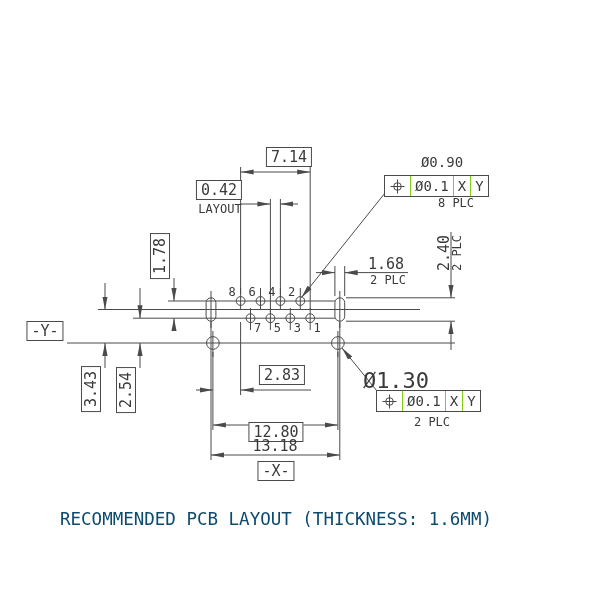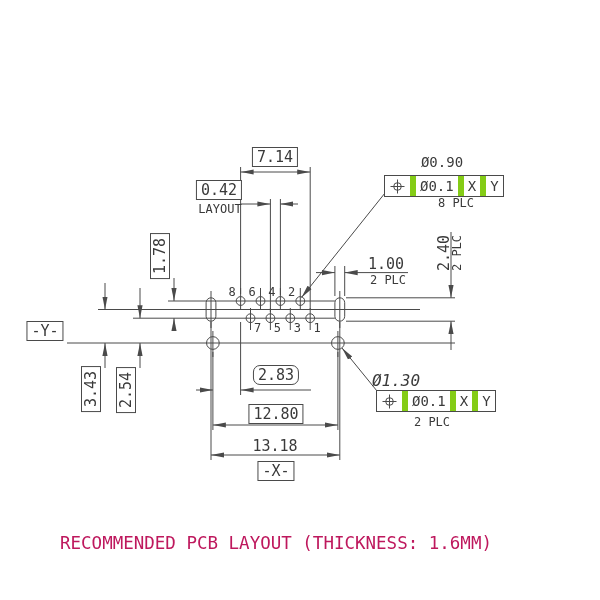--- a/index.html
+++ b/index.html
@@ -5,25 +5,25 @@
   html,body{margin:0;padding:0;background:#ffffff;}
   #canvas{position:relative;width:600px;height:600px;background:#fff;overflow:hidden;
           font-family:"DejaVu Sans Mono",monospace;color:#3a3a3a;}
   #canvas svg.geom{position:absolute;left:0;top:0;}
   .t{position:absolute;transform:translate(-50%,-50%);font-size:15px;white-space:nowrap;
      color:#3a3a3a;line-height:1.1;}
   .box{border:1px solid #4a4a4a;background:#fff;padding:0 4px;line-height:18px;}
   .rot{transform:translate(-50%,-50%) rotate(-90deg);}
   .small{font-size:12px;}
   .pin{font-size:12px;}
-  .note{position:absolute;transform:none;font-size:17.5px;white-space:nowrap;color:#be185d;margin-top:24px;}
+  .note{position:absolute;transform:none;font-size:17.5px;white-space:nowrap;color:#0c4a6e;}
   .fcf{position:absolute;display:flex;border:1px solid #4a4a4a;background:#fff;height:20px;
        align-items:stretch;}
   .fcf .cell{display:flex;align-items:center;justify-content:center;padding:0 4px;
-       font-size:14px;border-left:6px solid #84cc16;}
+       font-size:14px;border-left:1px solid #84cc16;}
   .fcf .cell:first-child{border-left:none;padding:0 5px;}
 </style>
 </head>
 <body>
 
 <div id="canvas">
 
   <svg class="geom" width="600" height="600" viewBox="0 0 600 600">
     <defs>
       <marker id="ah" viewBox="0 0 13 7" refX="13" refY="3.5" markerWidth="13" markerHeight="7" markerUnits="userSpaceOnUse" orient="auto-start-reverse">
@@ -103,31 +103,31 @@
         <circle cx="280.4" cy="301" r="4.4"></circle>
         <circle cx="300.3" cy="301" r="4.4"></circle>
         <circle cx="250.5" cy="318.2" r="4.4"></circle>
         <circle cx="270.4" cy="318.2" r="4.4"></circle>
         <circle cx="290.3" cy="318.2" r="4.4"></circle>
         <circle cx="310.2" cy="318.2" r="4.4"></circle>
       </g>
     </g>
   </svg>
 
-  <div class="t box" style="left:275px;top:157px;">7.14</div>
+  <div class="t box" style="left:289px;top:157px;">7.14</div>
   <div class="t box" style="left:219px;top:190px;">0.42</div>
   <div class="t small" style="left:220px;top:210px;">LAYOUT</div>
   <div class="t box rot" style="left:160px;top:256px;">1.78</div>
   <div class="t box rot" style="left:91px;top:389px;">3.43</div>
   <div class="t box rot" style="left:126px;top:390px;">2.54</div>
-  <div class="t box" style="left:276px;top:375px;border-radius:7px;">2.83</div>
-  <div class="t box" style="left:276px;top:414px;">12.80</div>
+  <div class="t box" style="left:282px;top:375px;">2.83</div>
+  <div class="t box" style="left:276px;top:432px;">12.80</div>
   <div class="t" style="left:275px;top:446px;">13.18</div>
 
-  <div class="t" style="left:386px;top:264px;">1.00</div>
+  <div class="t" style="left:386px;top:264px;">1.68</div>
   <div class="t small" style="left:388px;top:281px;">2 PLC</div>
   <div class="t rot" style="left:444px;top:253px;">2.40</div>
   <div class="t rot small" style="left:458px;top:253px;">2 PLC</div>
 
   <div class="t box" style="left:45px;top:331px;">-Y-</div>
   <div class="t box" style="left:276px;top:471px;">-X-</div>
 
   <div class="t pin" style="left:232px;top:293px;">8</div>
   <div class="t pin" style="left:252px;top:293px;">6</div>
   <div class="t pin" style="left:271.8px;top:293px;">4</div>
@@ -147,21 +147,21 @@
           <line x1="7.5" y1="0.5" x2="7.5" y2="14.5"></line>
         </g>
       </svg>
     </div>
     <div class="cell">Ø0.1</div>
     <div class="cell">X</div>
     <div class="cell">Y</div>
   </div>
   <div class="t small" style="left:456px;top:204px;">8 PLC</div>
 
-  <div class="t" style="left:396px;top:381px;font-size:16px;font-style:italic;">Ø1.30</div>
+  <div class="t" style="left:396px;top:381px;font-size:22px;">Ø1.30</div>
   <div class="fcf" style="left:376px;top:390px;">
     <div class="cell">
       <svg width="15" height="15" viewBox="0 0 15 15">
         <g stroke="#4a4a4a" stroke-width="1" fill="none">
           <circle cx="7.5" cy="7.5" r="3.8"></circle>
           <line x1="0.5" y1="7.5" x2="14.5" y2="7.5"></line>
           <line x1="7.5" y1="0.5" x2="7.5" y2="14.5"></line>
         </g>
       </svg>
     </div>

